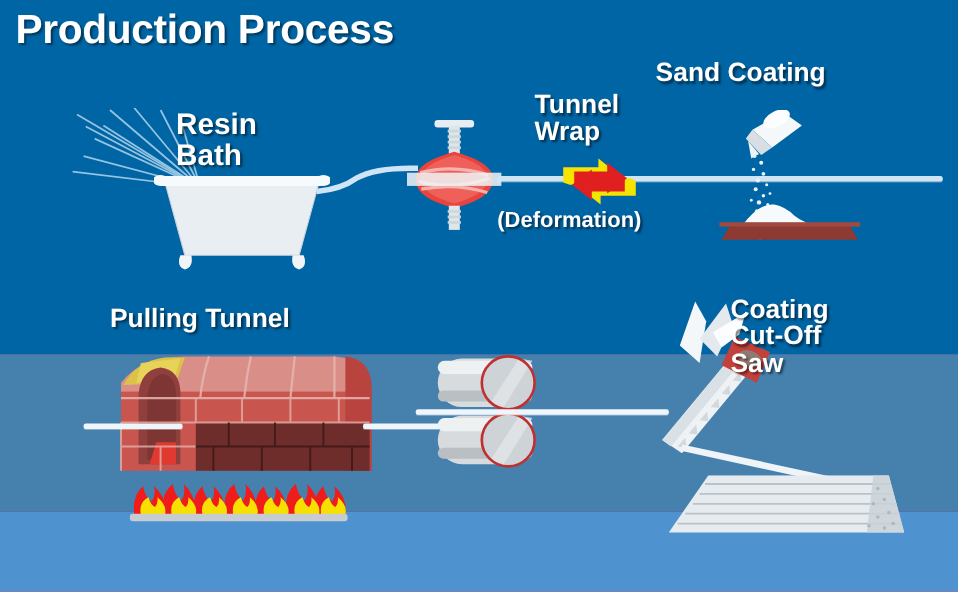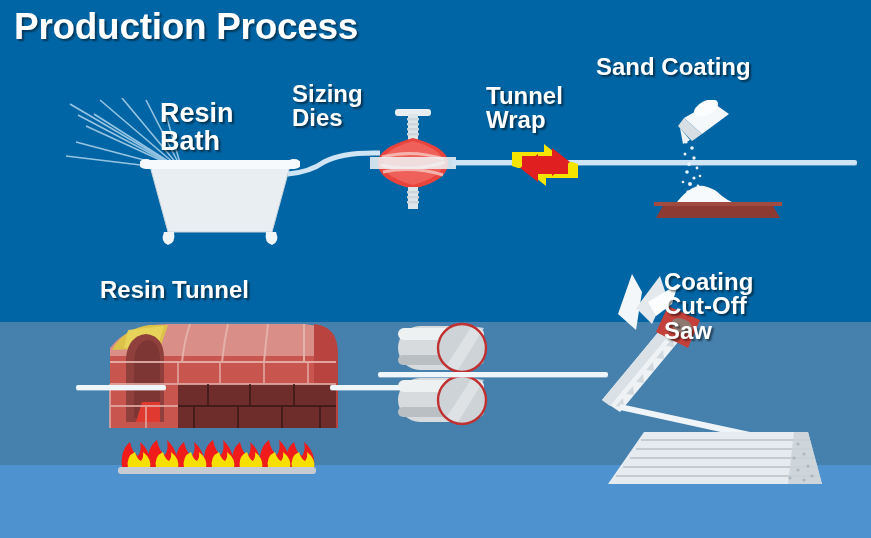--- a/index.html
+++ b/index.html
@@ -322,23 +322,22 @@
         <circle cx="200" cy="34" r="1.6"></circle>
       <circle cx="190" cy="38" r="1.6"></circle>
         <circle cx="204" cy="44" r="1.6"></circle>
       <circle cx="182" cy="46" r="1.6"></circle>
         <circle cx="196" cy="48" r="1.6"></circle>
     </g>
   </svg>
 
   <div class="caption" id="cap-resin">Resin
 Bath</div>
-  <div class="caption" id="cap-sizing">Sizing
-Dies</div>
   <div class="caption" id="cap-helical">Tunnel
 Wrap</div>
+  <div class="caption" id="cap-deform">(Deformation)</div>
   <div class="caption" id="cap-sand">Sand Coating</div>
-  <div class="caption" id="cap-curing">Resin Tunnel</div>
+  <div class="caption" id="cap-curing">Pulling Tunnel</div>
   <div class="caption" id="cap-flying">Coating
 Cut-Off
 Saw</div>
 
 </div>
 
 </body></html>

